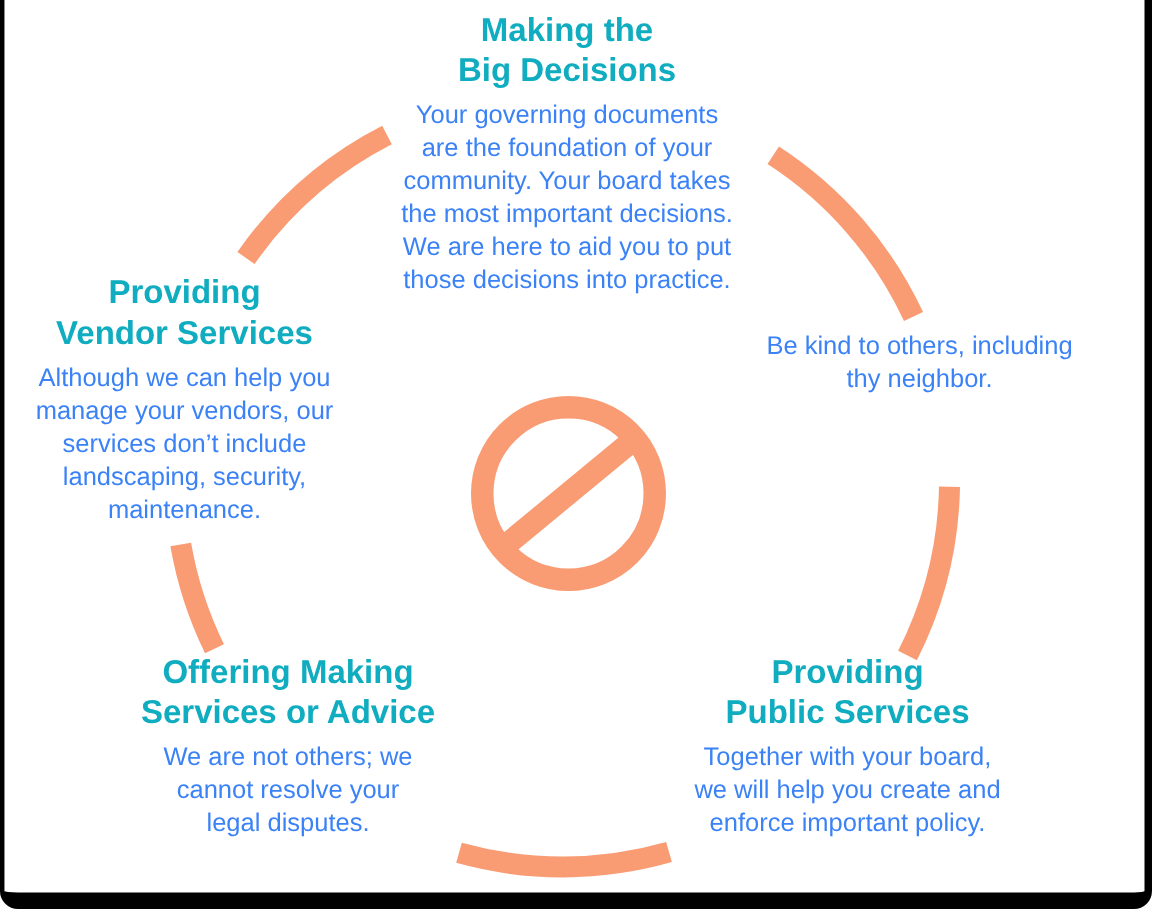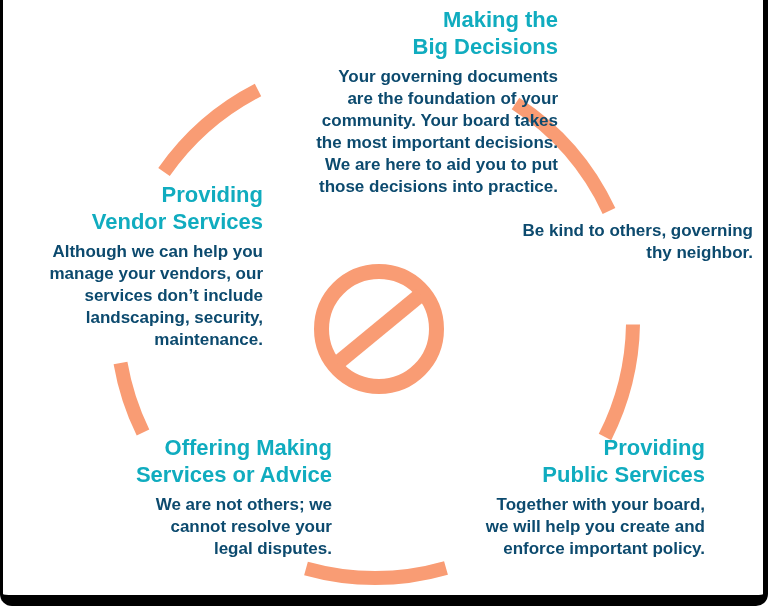--- a/index.html
+++ b/index.html
@@ -11,37 +11,36 @@
     overflow: hidden;
     font-family: "Liberation Sans", sans-serif;
   }
   .ring-svg {
     position: absolute;
     left: 0; top: 0;
     width: 768px; height: 606px;
   }
   .block {
     position: absolute;
-    text-align: right;
+    text-align: center;
   }
   .block h2 {
     margin: 0;
     font-size: 22px;
     line-height: 27px;
     font-weight: bold;
     color: #10ACBF;
     white-space: pre-line;
   }
   .block p {
     margin: 6px 0 0 0;
     font-size: 17px;
     line-height: 22px;
-    color: #0c4a6e;
+    color: #3b82f6;
     white-space: pre-line;
-    font-weight: bold;
   }
   .block-top          { left: 198px; top: 6px;   width: 360px; }
   .block-left         { left: -17px; top: 181px; width: 280px; }
   .block-right        { left: 473px; top: 214px; width: 280px; }
   .block-bottom-left  { left: 52px;  top: 434px; width: 280px; }
   .block-bottom-right { left: 425px; top: 434px; width: 280px; }
   .frame {
     position: absolute;
     left: 0; top: 0; right: 0; bottom: 0;
     border-left: 3px solid #000000;
@@ -86,21 +85,21 @@
     <h2>Providing
 Vendor Services</h2>
     <p>Although we can help you
 manage your vendors, our
 services don’t include
 landscaping, security,
 maintenance.</p>
   </div>
 
   <div class="block block-right">
-    <p>Be kind to others, governing
+    <p>Be kind to others, including
 thy neighbor.</p>
   </div>
 
   <div class="block block-bottom-left">
     <h2>Offering Making
 Services or Advice</h2>
     <p>We are not others; we
 cannot resolve your
 legal disputes.</p>
   </div>

